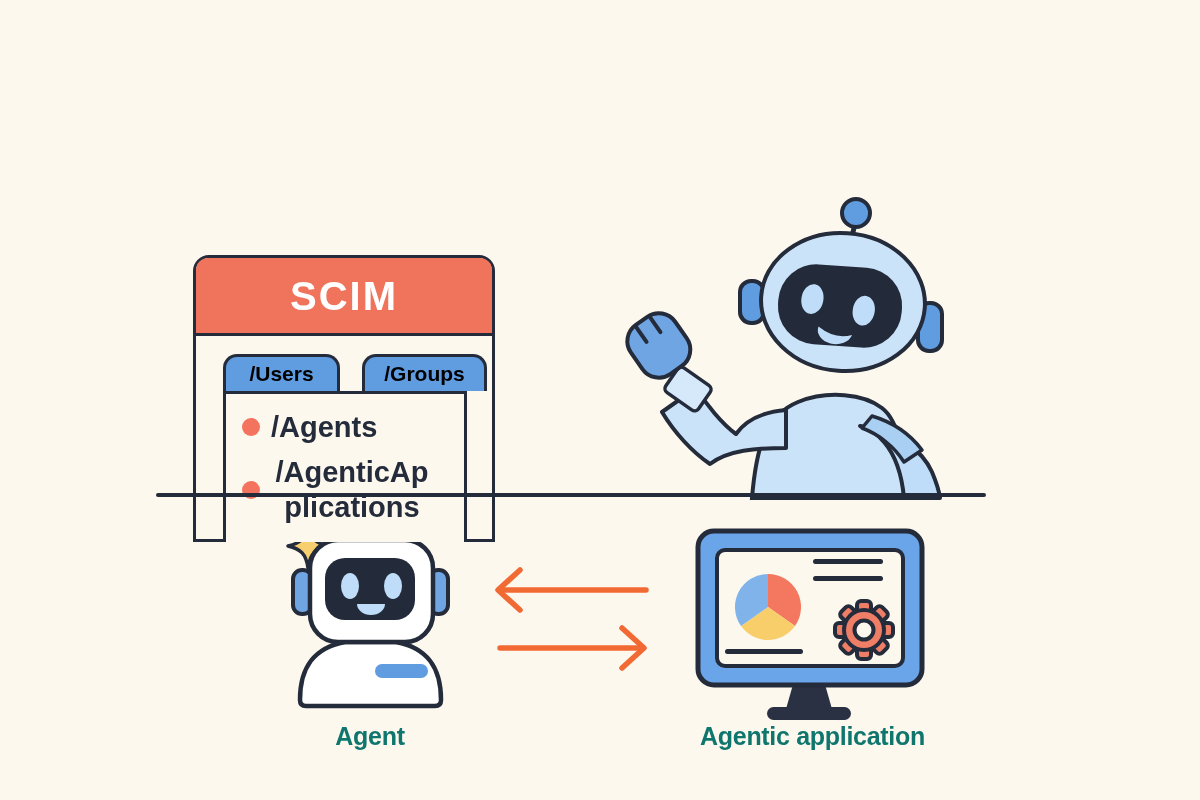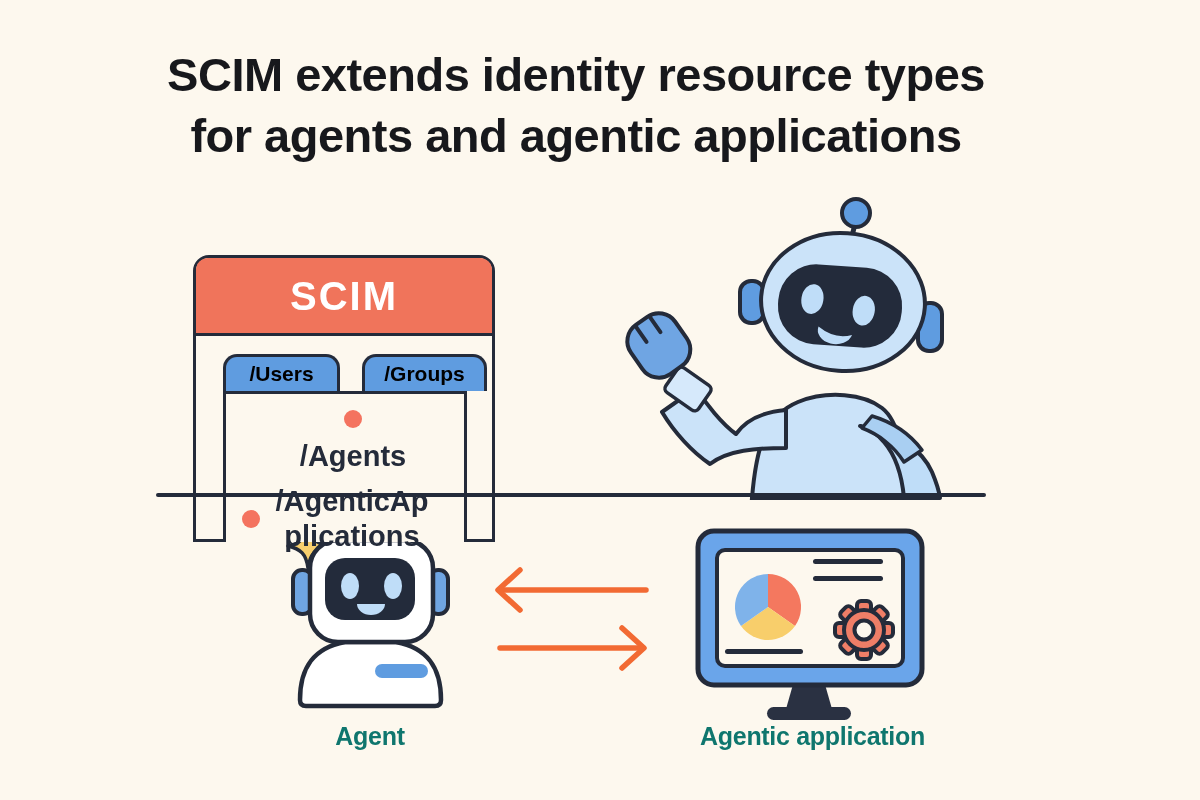--- a/index.html
+++ b/index.html
@@ -33,44 +33,40 @@
     border-radius:14px 14px 0 0;color:#000000;font-size:21px;font-weight:bold;
     text-align:center;line-height:34px;
   }
   .tab-users{left:27px;width:117px;}
   .tab-groups{left:166px;width:125px;}
   .scim-panel{
     position:absolute;left:27px;top:133px;width:244px;height:151px;box-sizing:border-box;
     border:3px solid #242B3A;border-bottom:none;background:#FDF8EE;
   }
   .res-row{display:flex;align-items:center;gap:11px;padding-left:16px;}
-  .res-row.first{margin-top:16px;flex-direction:column;}
+  .res-row.first{margin-top:16px;}
   .res-row.second{margin-top:10px;}
   .res-dot{width:18px;height:18px;border-radius:50%;background:#F4735F;flex:none;}
   .res-label{
     font-size:29px;font-weight:bold;color:#242B3A;line-height:1.2;
   }
   .res-label.wrap{width:162px;word-break:break-all;text-align:center;}
   
   .obj-label{
     font-size:25px;font-weight:bold;color:#0f766e;text-align:center;letter-spacing:-0.3px;
   }
   .label-agent{left:290px;top:722px;width:160px;}
   .label-app{left:640px;top:722px;width:345px;}
   svg{display:block;}
 </style>
 </head>
 <body>
 
 <div class="canvas">
 
-  <div class="abs title">
-    <div>SCIM extends identity resource types</div>
-    <div>for agents and agentic applications</div>
-  </div>
 
   <svg class="abs" style="left:606px;top:188px;z-index:2" width="400" height="312" viewBox="0 0 400 312">
 
     <g>
       <line x1="248" y1="40" x2="243" y2="60" stroke="#242B3A" stroke-width="5"></line>
       <circle cx="250" cy="25" r="14" fill="#5F9CE0" stroke="#242B3A" stroke-width="4"></circle>
     </g>
 
     <rect x="134" y="93" width="24" height="42" rx="11" fill="#5F9CE0" stroke="#242B3A" stroke-width="4"></rect>
     <rect x="312" y="115" width="24" height="48" rx="11" fill="#5F9CE0" stroke="#242B3A" stroke-width="4"></rect>

